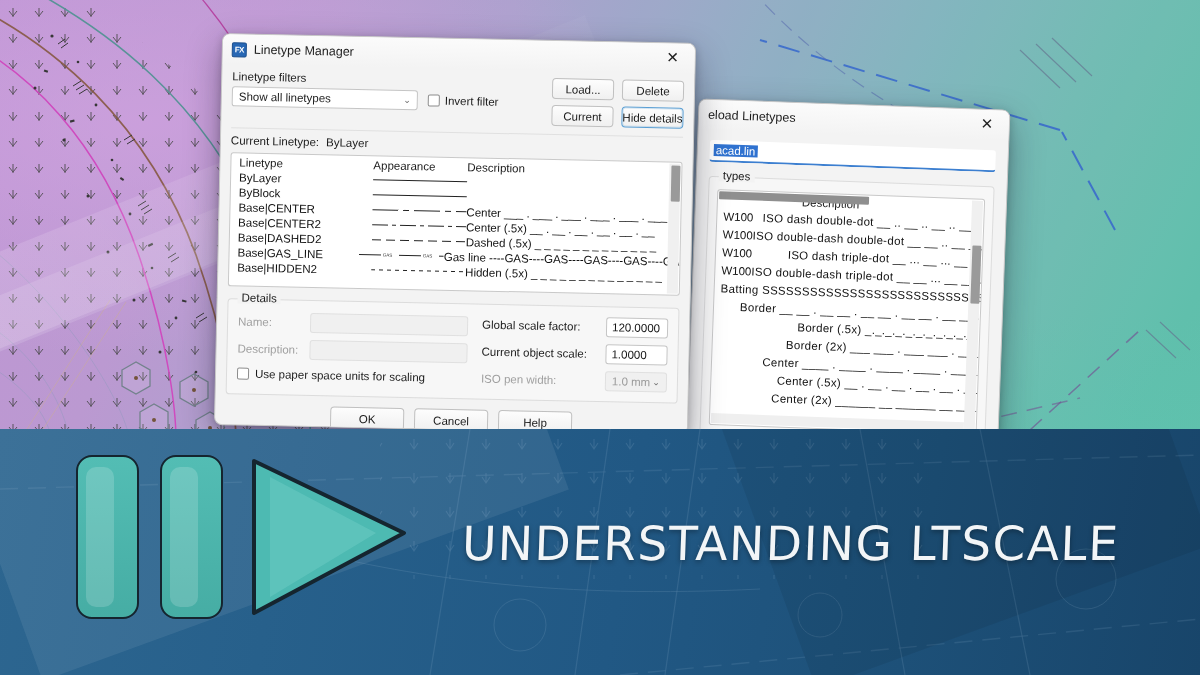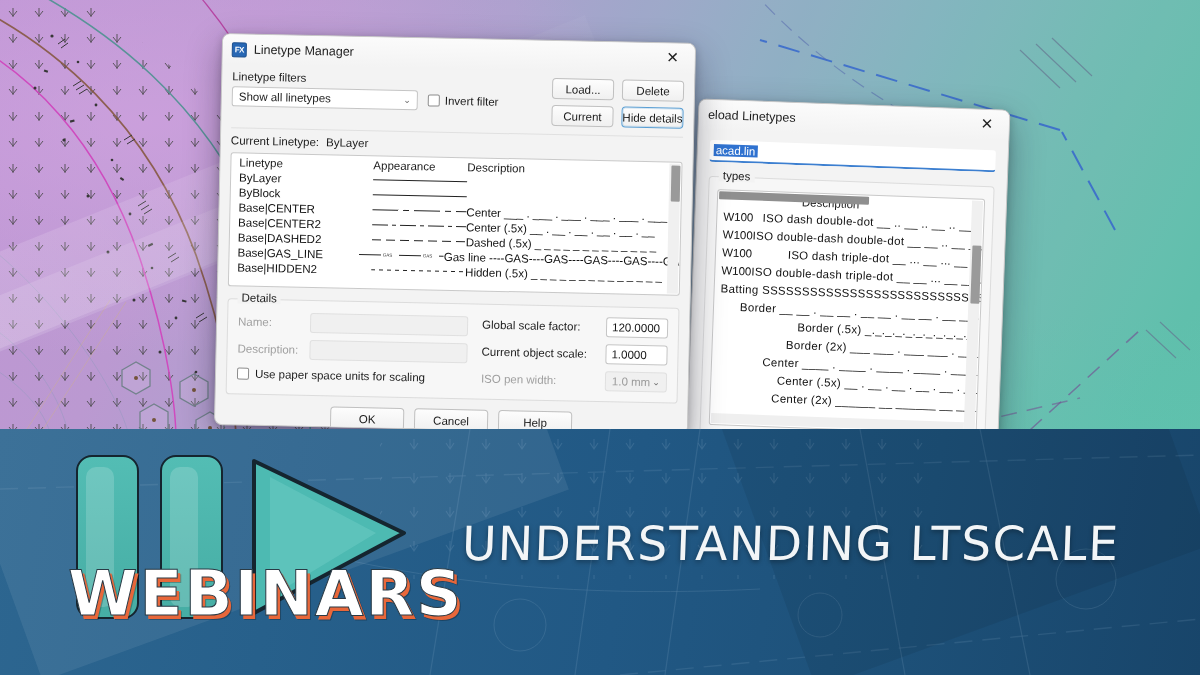--- a/index.html
+++ b/index.html
@@ -587,18 +587,17 @@
     <div class="bar" style="left:14px;">
       <div class="gloss"></div>
     </div>
     <div class="bar" style="left:98px;">
       <div class="gloss"></div>
     </div>
     <svg class="tri" viewBox="0 0 168 164">
       <path d="M10,6 L160,78 L10,158 Z" fill="#4dbab2" stroke="#15252f" stroke-width="4" stroke-linejoin="round"></path>
       <path d="M26,22 L132,78 L26,142 Z" fill="#6ccac2" opacity=".55"></path>
     </svg>
-    <div class="webinars-word">WEBINARS</div>
   </div>
 
   <div class="headline">UNDERSTANDING LTSCALE</div>
 
 </div>
 
 </body></html>

